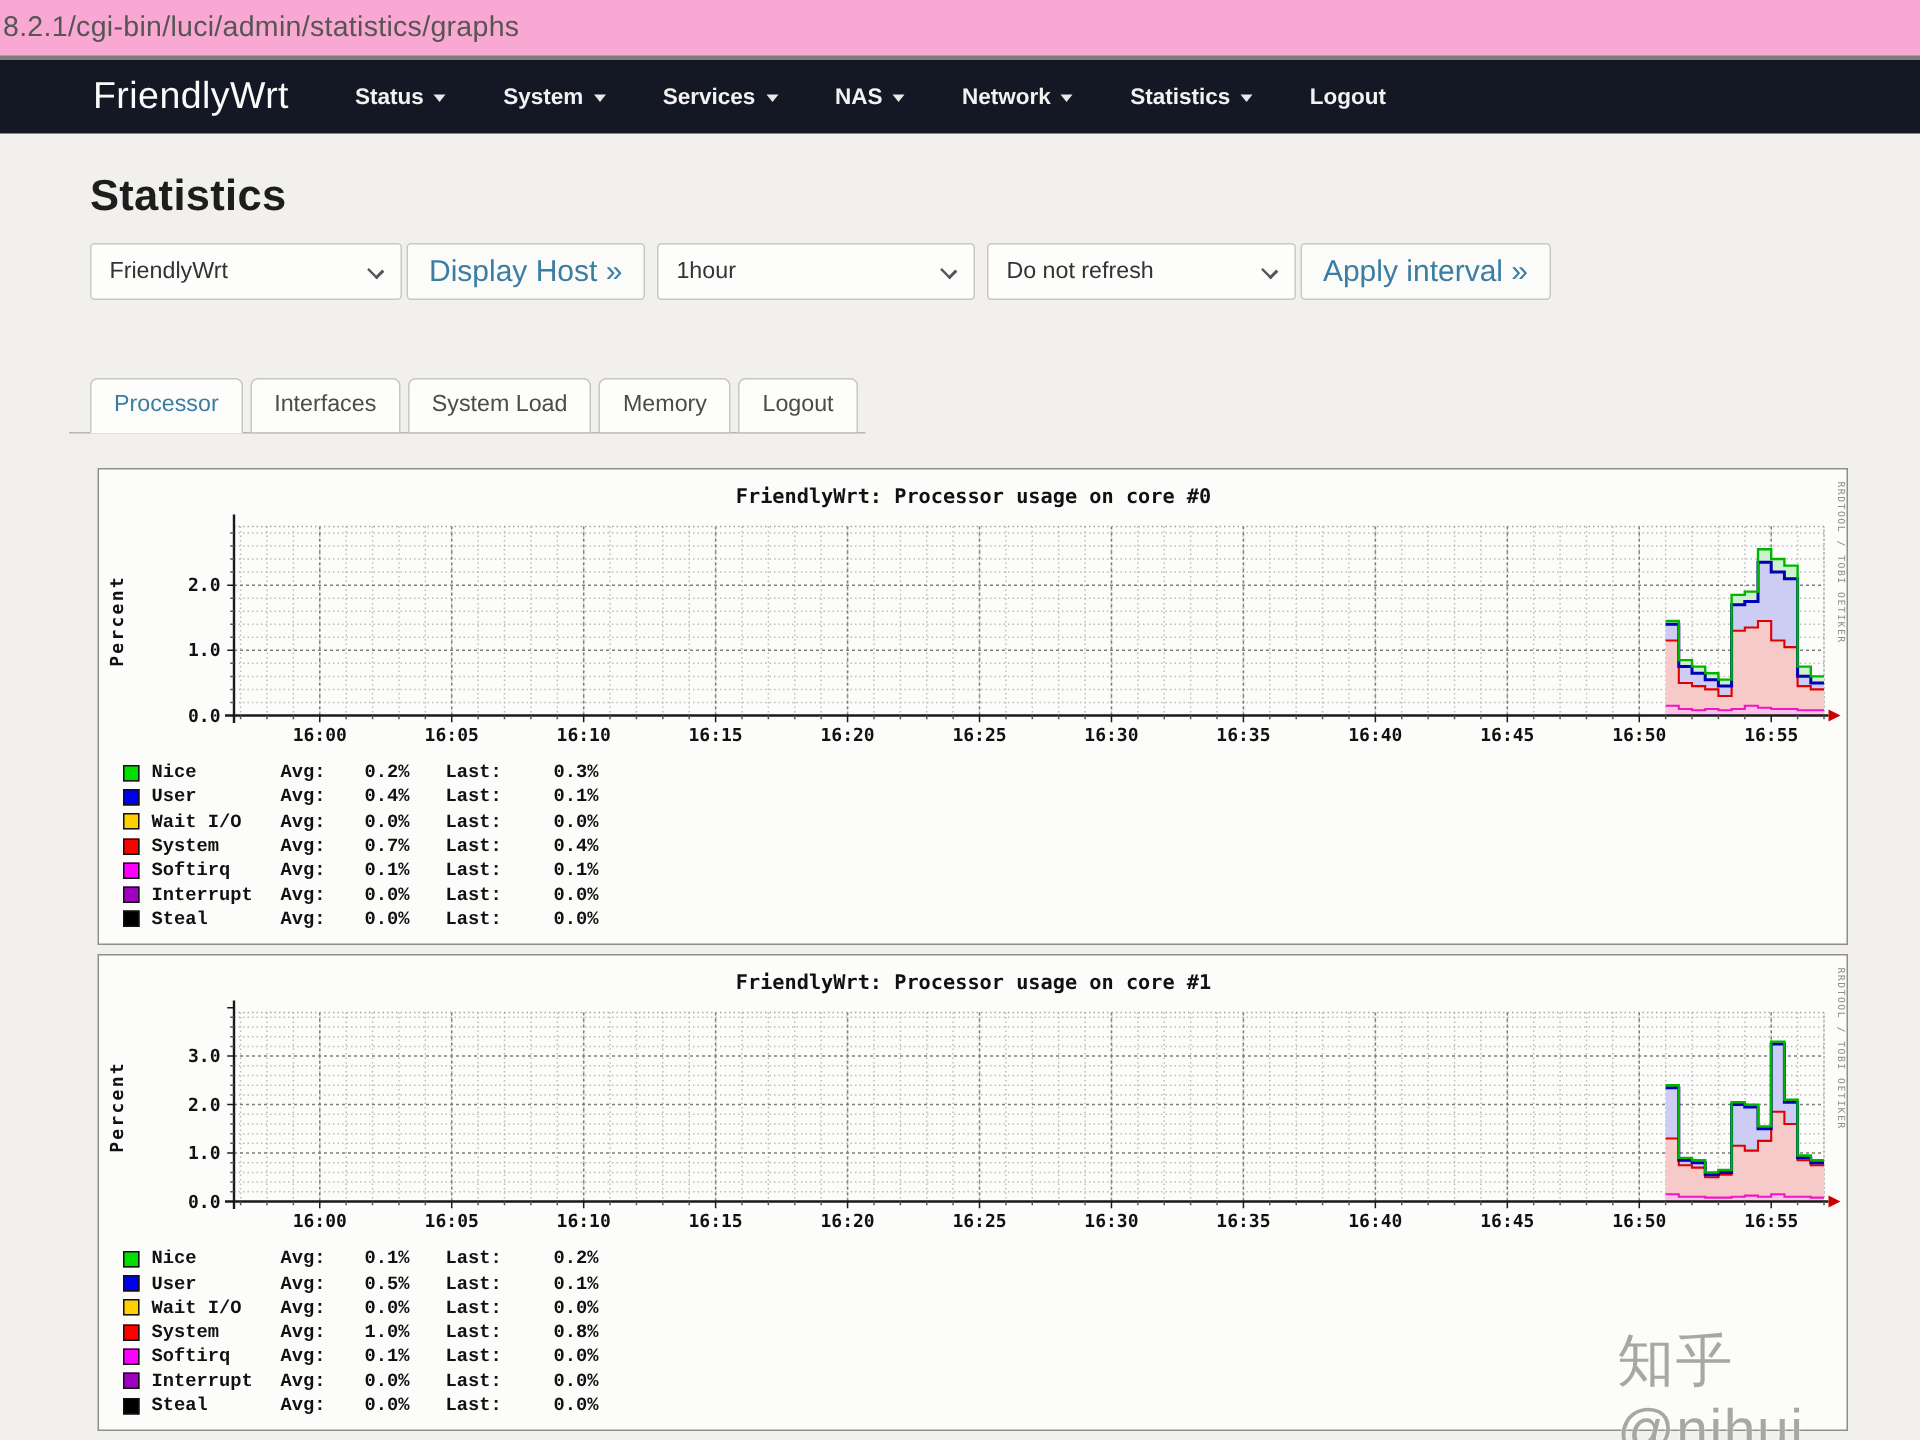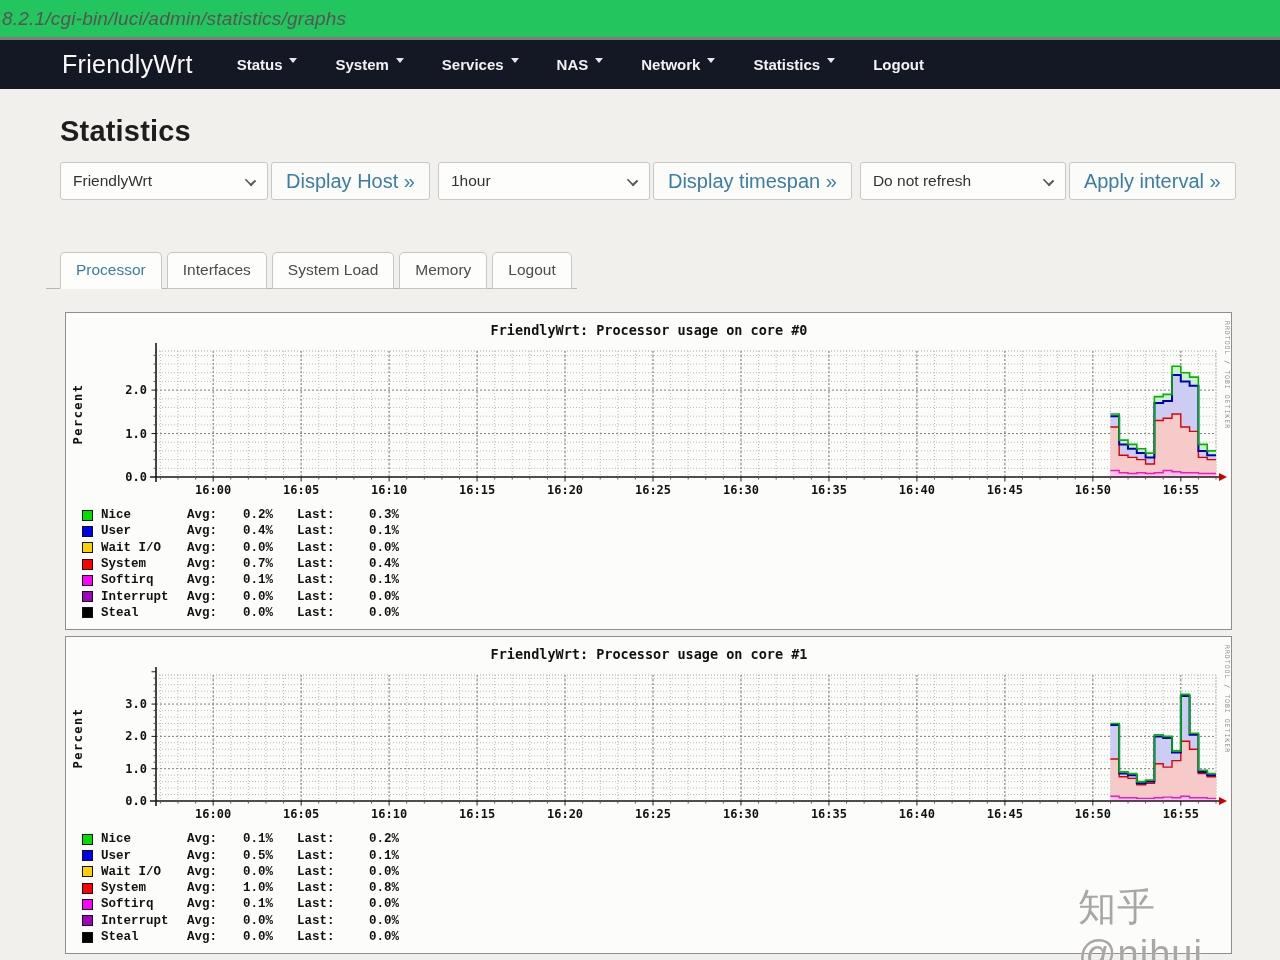--- a/index.html
+++ b/index.html
@@ -1,27 +1,27 @@
 <!DOCTYPE html>
 <html><head>
 <meta charset="utf-8">
 <style>
   * { margin:0; padding:0; box-sizing:border-box; }
   html,body { width:1280px; height:960px; overflow:hidden; background:#f2f0ed;
     font-family:"Liberation Sans", sans-serif; }
 
   
-  .url-bar { height:40px; background:#22c55e; display:flex; align-items:center;
-    border-bottom:3px solid #7e7d7b;font-style:italic; }
+  .url-bar { height:40px; background:#f9a8d4; display:flex; align-items:center;
+    border-bottom:3px solid #7e7d7b; }
   .url-text { font-size:19px; color:#565553; padding-left:2px; letter-spacing:0.2px; }
 
   
   .navbar { height:49px; background:#141724; display:flex; align-items:center; color:#fff; }
   .brand { font-size:25px; font-weight:400; color:#fafafa; margin-left:62px; margin-right:44px; letter-spacing:0.3px; cursor:pointer; }
-  .nav-item { font-size:15px; font-weight:700; color:#f2f2f2; margin-right:38px; display:flex; align-items:flex-start; cursor:pointer; }
+  .nav-item { font-size:15px; font-weight:700; color:#f2f2f2; margin-right:38px; display:flex; align-items:center; cursor:pointer; }
   .caret { width:0; height:0; border-left:4.5px solid transparent; border-right:4.5px solid transparent;
     border-top:5px solid #e8e8e8; margin-left:7px; margin-top:2px; }
 
   .content { padding:0 0 0 60px; position:relative; }
   h1.page-title { font-size:29px; font-weight:700; color:#1d1d1d; margin-top:26px; margin-bottom:14px; letter-spacing:0.2px; }
 
   
   .controls { display:flex; align-items:center; }
   .sel { position:relative; height:38px; background:#fdfdfc; border:1px solid #c9c8c6; border-radius:3px;
     display:flex; align-items:center; padding:0 30px 0 12px; font-size:15.5px; color:#333; cursor:pointer; }
@@ -104,21 +104,20 @@
         <span>FriendlyWrt</span>
         <span class="sel-chevron"></span>
       </div>
       <div class="btn">Display Host »</div>
     </div>
     <div class="grp">
       <div class="sel sel-span">
         <span>1hour</span>
         <span class="sel-chevron"></span>
       </div>
-      <div class="btn">Display timespan »</div>
     </div>
     <div class="grp">
       <div class="sel sel-refresh">
         <span>Do not refresh</span>
         <span class="sel-chevron"></span>
       </div>
       <div class="btn">Apply interval »</div>
     </div>
   </div>
 

